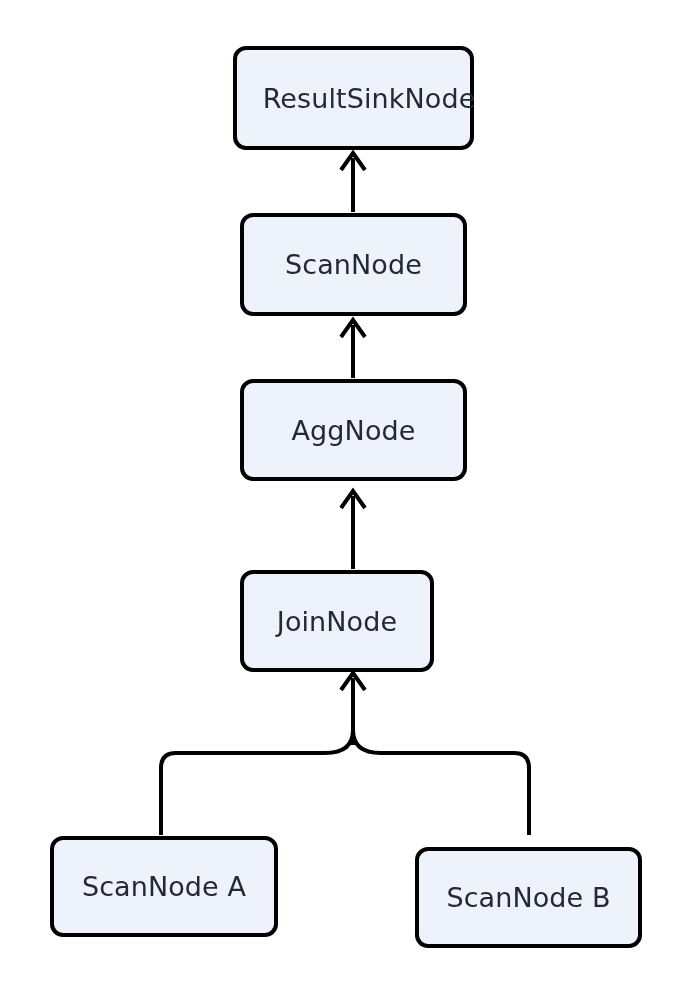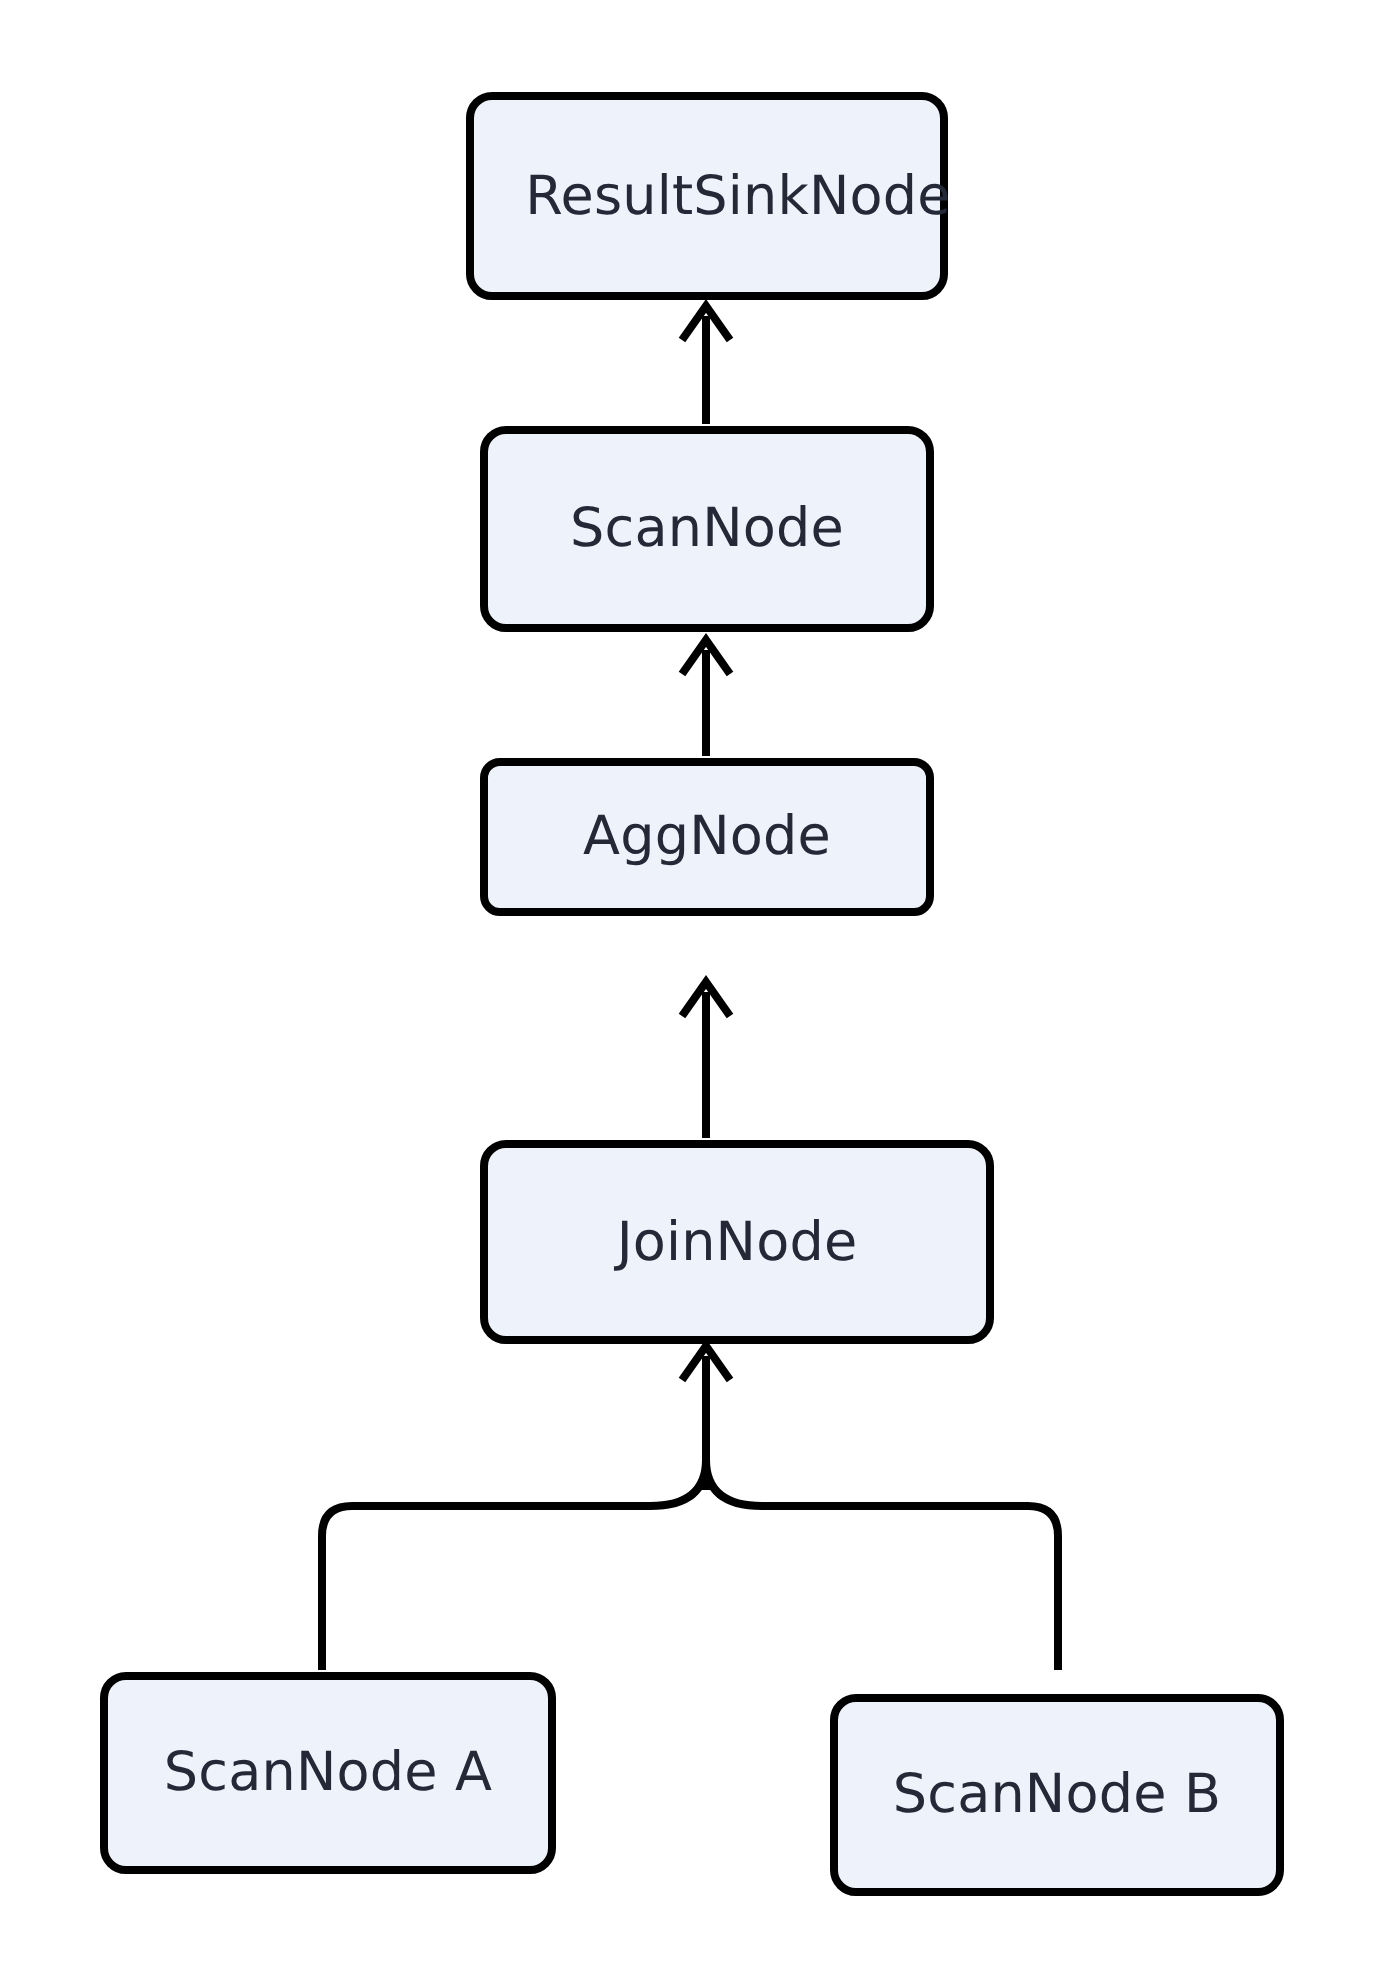--- a/index.html
+++ b/index.html
@@ -43,22 +43,22 @@
     font-size: 27px;
     line-height: 1;
     color: #242938;
     letter-spacing: 0.1px;
     white-space: nowrap;
     font-weight: 400;
   }
   
   #node-result-sink { left: 233px; top: 46px;  width: 241px; height: 104px; padding-left: 31px; }
   #node-sort        { left: 240px; top: 213px; width: 227px; height: 103px; }
-  #node-agg         { left: 240px; top: 379px; width: 227px; height: 79px; border-radius: 10px; }
-  #node-join        { left: 240px; top: 570px; width: 257px; height: 102px; }
+  #node-agg         { left: 240px; top: 379px; width: 227px; height: 102px; }
+  #node-join        { left: 240px; top: 570px; width: 194px; height: 102px; }
   #node-scan-a      { left: 50px;  top: 836px; width: 228px; height: 101px; justify-content: center; }
   #node-scan-b      { left: 415px; top: 836px; width: 227px; height: 101px; margin-top: 11px; }
 </style>
 </head>
 <body>
 
 <div id="diagram-canvas">
 
   <svg id="edge-layer" viewBox="0 0 692 988" width="692" height="988" xmlns="http://www.w3.org/2000/svg" aria-hidden="true">
 

